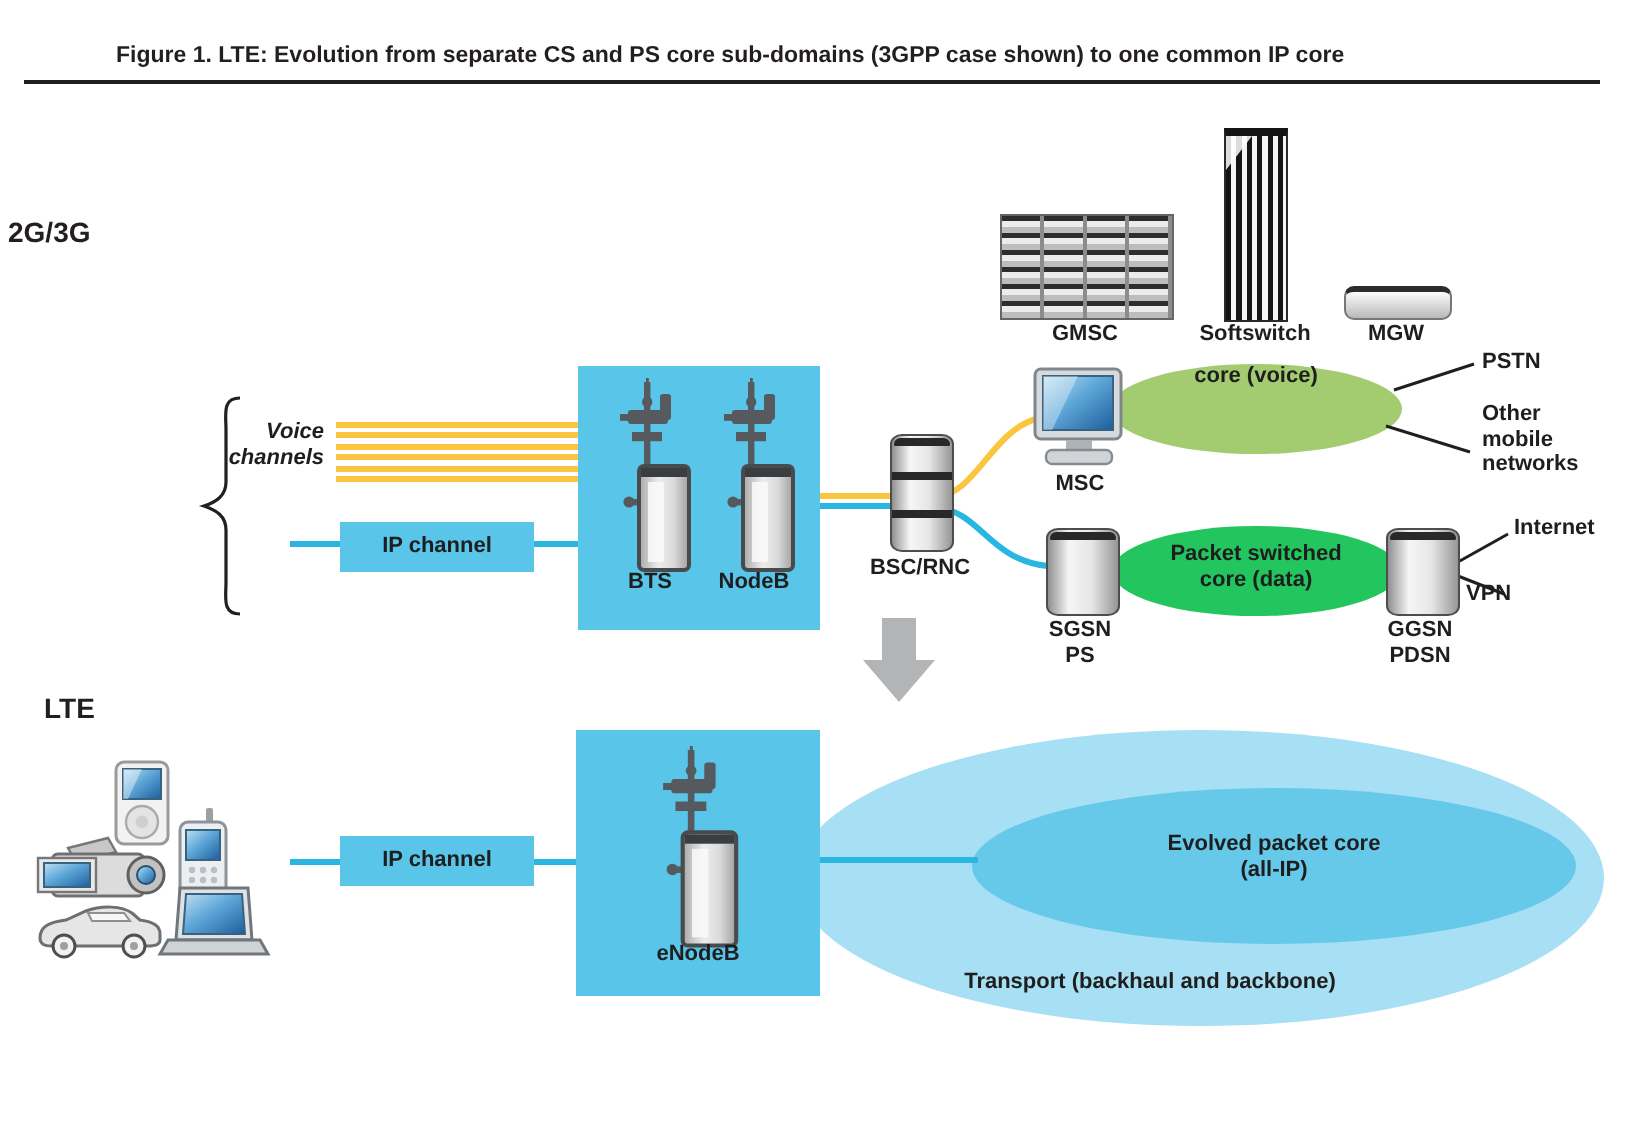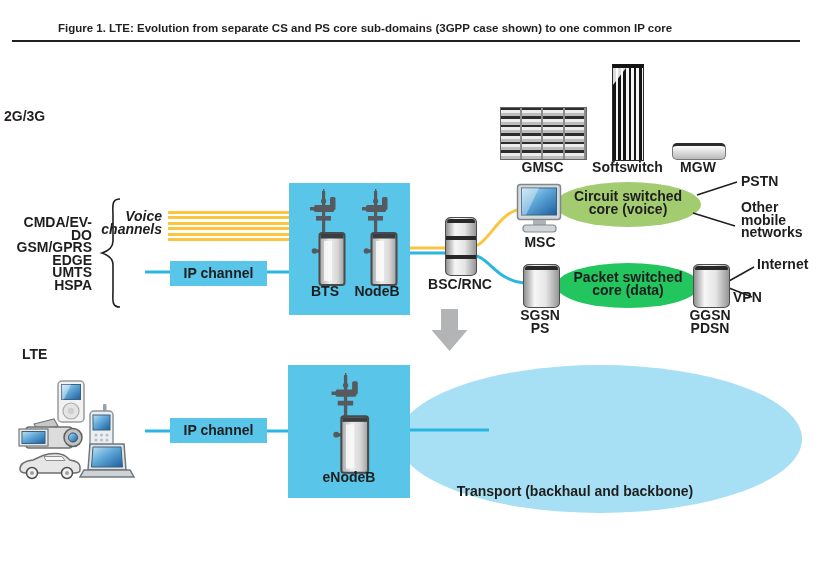--- a/index.html
+++ b/index.html
@@ -3,21 +3,21 @@
 <meta charset="utf-8">
 <style>
   html,body{margin:0;padding:0;background:#ffffff;}
   .canvas{position:relative;width:818px;height:563px;background:#fff;overflow:hidden;
           font-family:"Liberation Sans",sans-serif;color:#1f1f1f;}
   .abs{position:absolute;}
   
   .fig-title{left:12px;top:22px;width:790px;font-size:11.5px;font-weight:700;color:#231f20;margin-left:46px;}
   .title-rule{left:12px;top:40px;width:788px;border-top:2px solid #231f20;}
   .section-label{font-size:14px;font-weight:700;color:#231f20;}
-  .lbl{font-size:14px;font-weight:600;color:#1e1e1e;line-height:12.5px;}
+  .lbl{font-size:11px;font-weight:600;color:#1e1e1e;line-height:12.5px;}
   .ctr{text-align:center;}
   .rgt{text-align:right;}
   .ital{font-style:italic;}
   
   .cyanbox{background:#58c5e9;}
   .ipbox{background:#58c5e9;display:flex;align-items:center;justify-content:center;}
   .stripe{height:3px;background:#fbc540;margin-bottom:2.4px;}
   .ellipse{border-radius:50%;}
   .green-ell{background:#a3cc70;}
   .blue-ell{background:#22c55e;}
@@ -79,27 +79,20 @@
     <path d="M729,281 L754,267" stroke="#1f1f1f" stroke-width="1.5" fill="none"></path>
     <path d="M729,288 L752,297" stroke="#1f1f1f" stroke-width="1.5" fill="none"></path>
 
     <path d="M145,431 H170" stroke="#29b6e1" stroke-width="3" fill="none"></path>
     <path d="M267,431 H288" stroke="#29b6e1" stroke-width="3" fill="none"></path>
     <path d="M410,430 H489" stroke="#29b6e1" stroke-width="3" fill="none"></path>
   </svg>
 
   <div class="abs section-label" style="left:4px;top:108px">2G/3G</div>
 
-  <div class="abs lbl rgt" style="left:14px;top:216px;width:78px">
-    <div>CMDA/EV-DO</div>
-    <div>GSM/GPRS</div>
-    <div>EDGE</div>
-    <div>UMTS</div>
-    <div>HSPA</div>
-  </div>
 
   <svg class="abs" style="left:98px;top:197px" width="26" height="112" viewBox="0 0 26 112">
     <path d="M22,2 C13,2 15,10 15,18 L15,44 C15,51 10,54 4,56 C10,58 15,61 15,68 L15,94 C15,102 13,110 22,110" stroke="#231f20" stroke-width="1.6" fill="none"></path>
   </svg>
 
   <div class="abs lbl rgt ital" style="left:98px;top:210px;width:64px">
     <div>Voice</div>
     <div>channels</div>
   </div>
 
@@ -163,21 +156,20 @@
   <div class="abs gmsc-rack z4" style="left:500px;top:107px;width:85px;height:51px"></div>
   <div class="abs lbl ctr" style="left:500px;top:161px;width:85px">GMSC</div>
 
   <div class="abs softswitch-tower z4" style="left:612px;top:64px;width:30px;height:92px"></div>
   <div class="abs lbl ctr" style="left:585px;top:161px;width:85px">Softswitch</div>
 
   <div class="abs mgw-disc z4" style="left:672px;top:143px;width:52px;height:13px"></div>
   <div class="abs lbl ctr" style="left:672px;top:161px;width:52px">MGW</div>
 
   <div class="abs ellipse green-ell z1" style="left:555px;top:182px;width:146px;height:45px">
-    <div class="lbl ctr" style="padding-top:8px">Circuit switched</div>
     <div class="lbl ctr">core (voice)</div>
   </div>
 
   <svg class="abs z4" style="left:516px;top:183px" width="48" height="52" viewBox="0 0 48 52">
     <rect x="1.5" y="1.5" width="43" height="35" rx="3" fill="#d7dadd" stroke="#80878c" stroke-width="1.5"></rect>
     <rect x="5.5" y="5" width="35" height="27" fill="url(#devscr)" stroke="#39627f"></rect>
     <polygon points="5.5,5 23,5 10,32 5.5,32" fill="#ffffff" opacity="0.35"></polygon>
     <rect x="17" y="37" width="13" height="5" fill="#aeb3b7"></rect>
     <rect x="7" y="42" width="33" height="7" rx="3" fill="#d0d4d7" stroke="#858b90" stroke-width="1.2"></rect>
   </svg>
@@ -265,20 +257,24 @@
       <polygon points="11,3 39,3 40.5,23 9.5,23" fill="url(#devscr)" stroke="#39627f"></polygon>
       <polygon points="2,26 48,26 52,33 -2,33" fill="#ced3d6" stroke="#70777c" stroke-width="1.5"></polygon>
     </g>
   </svg>
 
   <div class="abs ipbox z4" style="left:170px;top:418px;width:97px;height:25px">
     <span class="lbl">IP channel</span>
   </div>
 
   <div class="abs ellipse outer-ell z1" style="left:398px;top:365px;width:404px;height:148px"></div>
+  <div class="abs ellipse inner-ell z2" style="left:486px;top:394px;width:302px;height:78px">
+    <div class="lbl ctr" style="padding-top:22px">Evolved packet core</div>
+    <div class="lbl ctr">(all-IP)</div>
+  </div>
   <div class="abs lbl ctr z3" style="left:455px;top:485px;width:240px">Transport (backhaul and backbone)</div>
 
   <div class="abs cyanbox z4" style="left:288px;top:365px;width:122px;height:133px">
     <svg class="abs" style="left:34px;top:8px" width="50" height="108" viewBox="0 0 44 105">
       <g fill="#565a5e">
         <rect x="19" y="2" width="3.2" height="68"></rect>
           <rect x="20" y="0" width="1.4" height="6"></rect>
         <circle cx="20.6" cy="12" r="2.6"></circle>
           <rect x="11" y="16" width="20" height="7" rx="1.5"></rect>
         <rect x="7" y="18" width="5" height="3.4"></rect>

